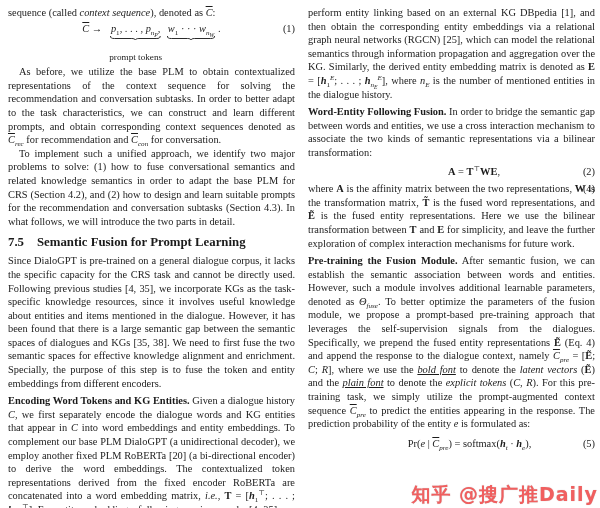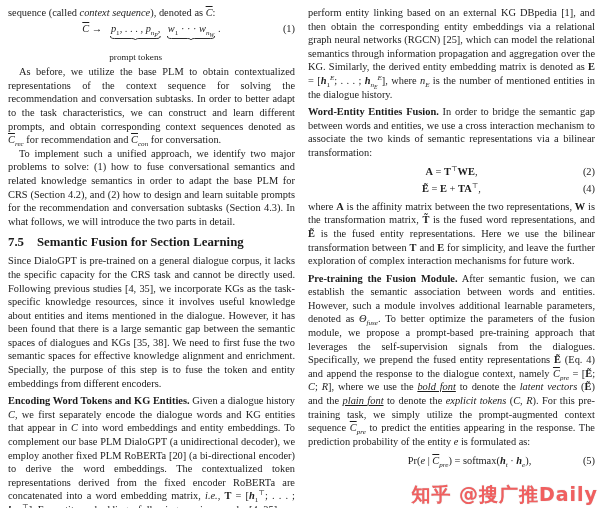--- a/index.html
+++ b/index.html
@@ -33,21 +33,21 @@
   .eq1-lhs{margin-right:5px;white-space:nowrap;}
   .ubgroup{display:inline-flex;flex-direction:column;align-items:center;margin:0 2px;}
   .ubtext{white-space:nowrap;}
   .brace{display:block;width:96%;height:4px;margin-top:1px;}
   .ublabel{font-size:9.2px;line-height:10px;margin-top:12px;white-space:nowrap;}
   .eqno{position:absolute;right:0;top:0;}
 
   
   .eqblock{margin:5px 0 3px;}
   .eqrow{position:relative;text-align:center;margin:4px 0;}
-  .eqrow .eqbody{display:inline-block;width:97px;text-align:center;white-space:nowrap;}
+  .eqrow .eqbody{display:inline-block;width:97px;text-align:right;white-space:nowrap;}
   .eqrow.centered .eqbody{display:inline;width:auto;padding-left:36px;}
 
   
   .watermark{
     position:absolute;right:2px;bottom:6px;
     font-family:"DejaVu Sans","Liberation Sans",sans-serif;
     font-size:19px;font-weight:bold;letter-spacing:1px;
     color:#ef4444;opacity:0.85;white-space:nowrap;
     text-shadow:0 0 1px #b5b5b5;
     pointer-events:none;
@@ -80,38 +80,37 @@
         </span>
         <span>.</span>
       </span>
       <span class="eqno">(1)</span>
     </div>
 
     <p class="indent">As before, we utilize the base PLM to obtain contextualized representations of the context sequence for solving the recommendation and conversation subtasks. In order to better adapt to the task characteristics, we can construct and learn different prompts, and obtain corresponding context sequences denoted as <i class="ov">C</i><sub><i>rec</i></sub> for recommendation and <i class="ov">C</i><sub><i>con</i></sub> for conversation.</p>
     <p class="indent">To implement such a unified approach, we identify two major problems to solve: (1) how to fuse conversational semantics and related knowledge semantics in order to adapt the base PLM for CRS (Section 4.2), and (2) how to design and learn suitable prompts for the recommendation and conversation subtasks (Section 4.3). In what follows, we will introduce the two parts in detail.</p>
 
     <h2 class="sec">
-      <span class="secnum">7.5</span><span>Semantic Fusion for Section Learning</span>
+      <span class="secnum">7.5</span><span>Semantic Fusion for Prompt Learning</span>
     </h2>
 
     <p>Since DialoGPT is pre-trained on a general dialogue corpus, it lacks the specific capacity for the CRS task and cannot be directly used. Following previous studies [4, 35], we incorporate KGs as the task-specific knowledge resources, since it involves useful knowledge about entities and items mentioned in the dialogue. However, it has been found that there is a large semantic gap between the semantic spaces of dialogues and KGs [35, 38]. We need to first fuse the two semantic spaces for effective knowledge alignment and enrichment. Specially, the purpose of this step is to fuse the token and entity embeddings from different encoders.</p>
     <p class="runin"><b>Encoding Word Tokens and KG Entities.</b> Given a dialogue history <i>C</i>, we first separately encode the dialogue words and KG entities that appear in <i>C</i> into word embeddings and entity embeddings. To complement our base PLM DialoGPT (a unidirectional decoder), we employ another fixed PLM RoBERTa [20] (a bi-directional encoder) to derive the word embeddings. The contextualized token representations derived from the fixed encoder RoBERTa are concatenated into a word embedding matrix, <i>i.e.</i>, <b>T</b> = [<b><i>h</i></b><sub>1</sub><sup>⊤</sup>; . . . ; <b><i>h</i></b><sub><i>n<sub>W</sub></i></sub><sup>⊤</sup>]. For entity embeddings, following previous works [4, 35], we first</p>
   </div>
 
   <div class="col">
     <p>perform entity linking based on an external KG DBpedia [1], and then obtain the corresponding entity embeddings via a relational graph neural networks (RGCN) [25], which can model the relational semantics through information propagation and aggregation over the KG. Similarly, the derived entity embedding matrix is denoted as <b>E</b> = [<b><i>h</i></b><sub>1</sub><sup><i>E</i></sup>; . . . ; <b><i>h</i></b><sub><i>n<sub>E</sub></i></sub><sup><i>E</i></sup>], where <i>n<sub>E</sub></i> is the number of mentioned entities in the dialogue history.</p>
-    <p class="runin"><b>Word-Entity Entities Fusion.</b> In order to bridge the semantic gap between words and entities, we use a cross interaction mechanism to associate the two kinds of semantic representations via a bilinear transformation:</p>
+    <p class="runin"><b>Word-Entity Following Fusion.</b> In order to bridge the semantic gap between words and entities, we use a cross interaction mechanism to associate the two kinds of semantic representations via a bilinear transformation:</p>
 
     <div class="eqblock">
       <div class="eqrow">
         <span class="eqbody"><b>A</b> = <b>T</b><sup>⊤</sup><b>WE</b>,</span>
         <span class="eqno">(2)</span>
       </div>
       <div class="eqrow">
-        <span class="eqbody"><b>Ẽ</b> = <b>E</b> + <b>TA</b><sup>⊤</sup>,</span>
         <span class="eqno">(4)</span>
       </div>
     </div>
 
     <p>where <b>A</b> is the affinity matrix between the two representations, <b>W</b> is the transformation matrix, <b>T̃</b> is the fused word representations, and <b>Ẽ</b> is the fused entity representations. Here we use the bilinear transformation between <b>T</b> and <b>E</b> for simplicity, and leave the further exploration of complex interaction mechanisms for future work.</p>
     <p class="runin"><b>Pre-training the Fusion Module.</b> After semantic fusion, we can establish the semantic association between words and entities. However, such a module involves additional learnable parameters, denoted as <i>Θ<sub>fuse</sub></i>. To better optimize the parameters of the fusion module, we propose a prompt-based pre-training approach that leverages the self-supervision signals from the dialogues. Specifically, we prepend the fused entity representations <b>Ẽ</b> (Eq. 4) and append the response to the dialogue context, namely <i class="ov">C</i><sub><i>pre</i></sub> = [<b>Ẽ</b>; <i>C</i>; <i>R</i>], where we use the <i><u>bold font</u></i> to denote the <i>latent vectors</i> (<b>Ẽ</b>) and the <i><u>plain font</u></i> to denote the <i>explicit tokens</i> (<i>C</i>, <i>R</i>). For this pre-training task, we simply utilize the prompt-augmented context sequence <i class="ov">C</i><sub><i>pre</i></sub> to predict the entities appearing in the response. The prediction probability of the entity <i>e</i> is formulated as:</p>
 
     <div class="eqrow centered" style="margin-top:6px;">
       <span class="eqbody">Pr(<i>e</i> | <i class="ov">C</i><sub><i>pre</i></sub>) = softmax(<b><i>h</i></b><sub><i>t</i></sub> · <b><i>h</i></b><sub><i>e</i></sub>),</span>
       <span class="eqno">(5)</span>

